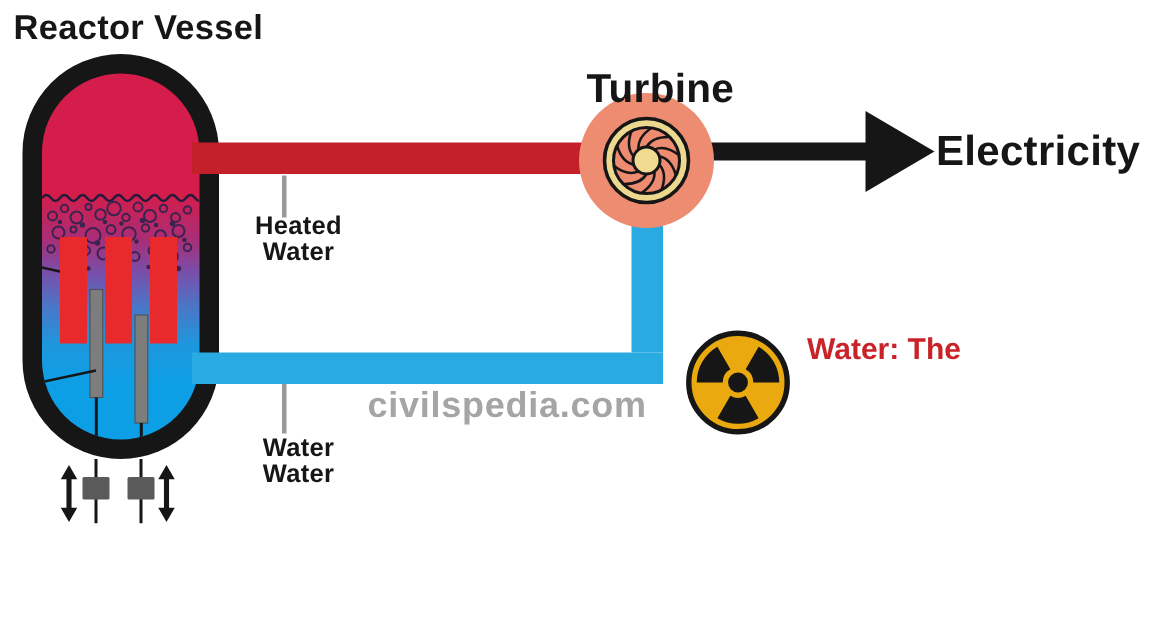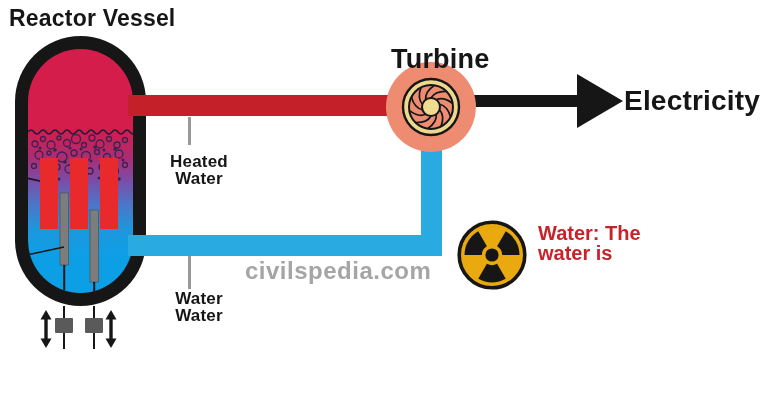--- a/index.html
+++ b/index.html
@@ -34,21 +34,21 @@
   #stem-b{left:93px;top:306px;height:64px;}
   .handle{width:18px;height:15px;background:#5a5a5a;border-radius:1px;}
   #handle-a{left:55px;top:318px;}
   #handle-b{left:85px;top:318px;}
   
   #t-reactor{left:9px;top:5px;font-size:23px;}
   #t-turbine{left:391px;top:31px;width:94px;text-align:center;font-size:27px;margin-top:13px;}
   #t-electricity{left:624px;top:85px;font-size:28px;}
   #t-control{left:11px;top:373px;font-size:23px;}
   .pipe-lbl{font-size:17px;line-height:16.5px;text-align:center;width:80px;}
-  #t-heated{left:159px;top:143px;margin-top:11px;}
+  #t-heated{left:159px;top:143px;}
   #t-cold{left:159px;top:291px;}
   #t-issue{left:538px;top:223px;font-size:20px;line-height:20.4px;color:var(--issue_text);}
   #t-issue span{display:block;}
   #t-watermark{left:245px;top:257px;font-size:24px;color:var(--watermark);letter-spacing:0.5px;}
 </style>
 </head>
 <body>
 
 <div id="canvas">
 
@@ -187,17 +187,16 @@
   <div class="abs lbl pipe-lbl" id="t-heated">
     <span>Heated</span>
     <span>Water</span>
   </div>
   <div class="abs lbl pipe-lbl" id="t-cold">
     <span>Water</span>
     <span>Water</span>
   </div>
   <div class="abs" id="t-issue">
     <span>Water: The</span>
-    <span>water is</span>
   </div>
   <div class="abs" id="t-watermark">civilspedia.com</div>
 
 </div>
 
 </body></html>

